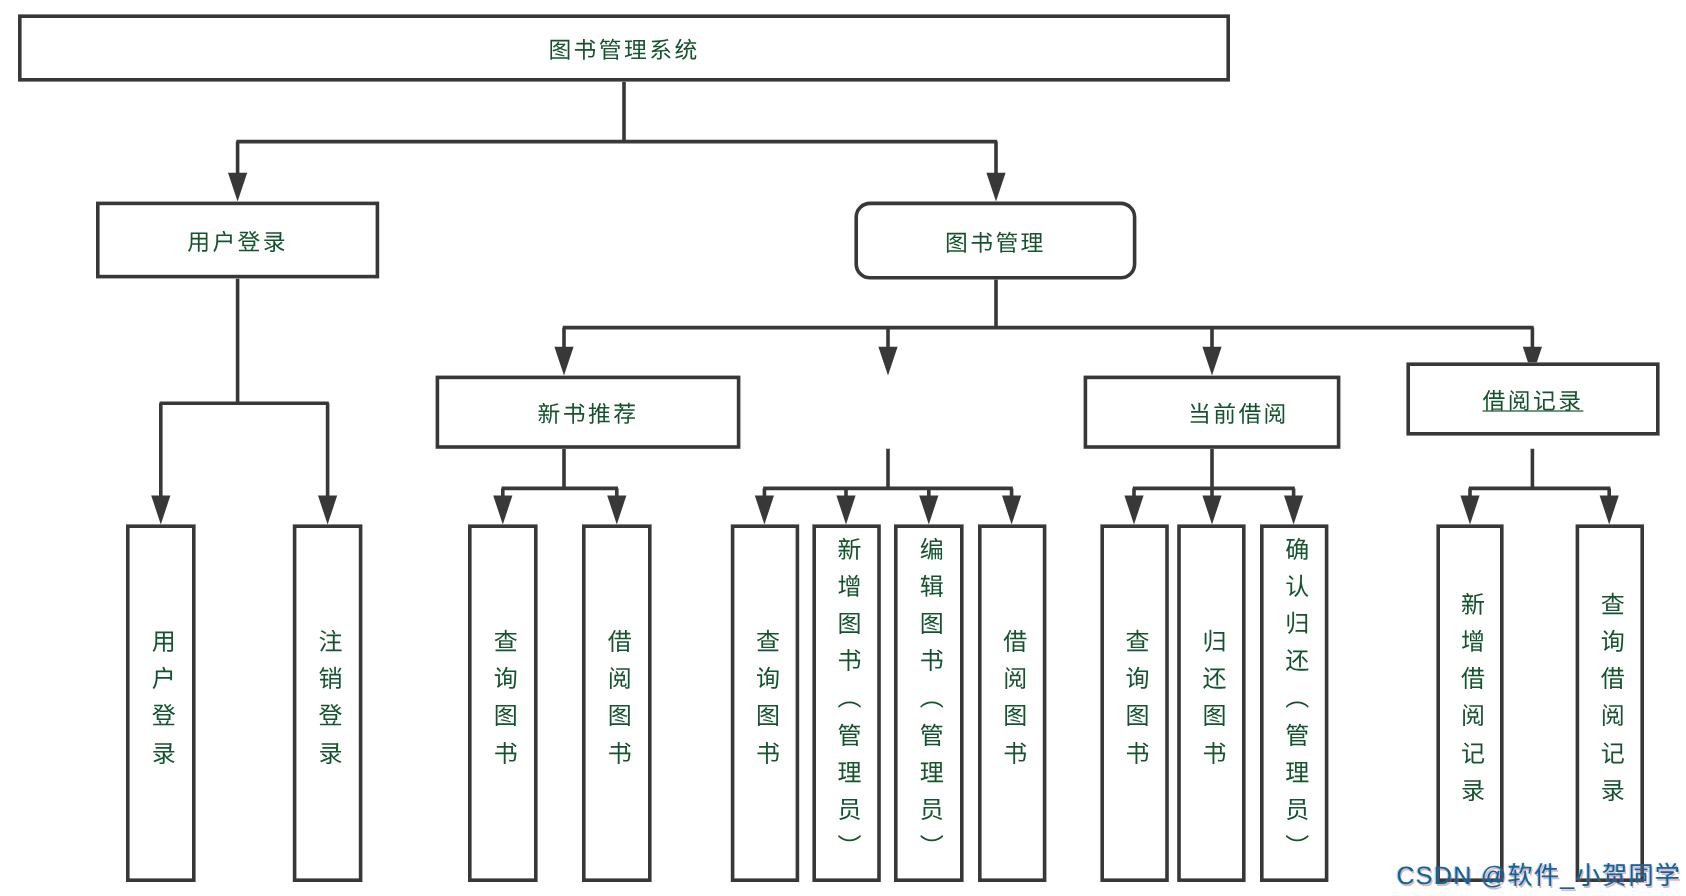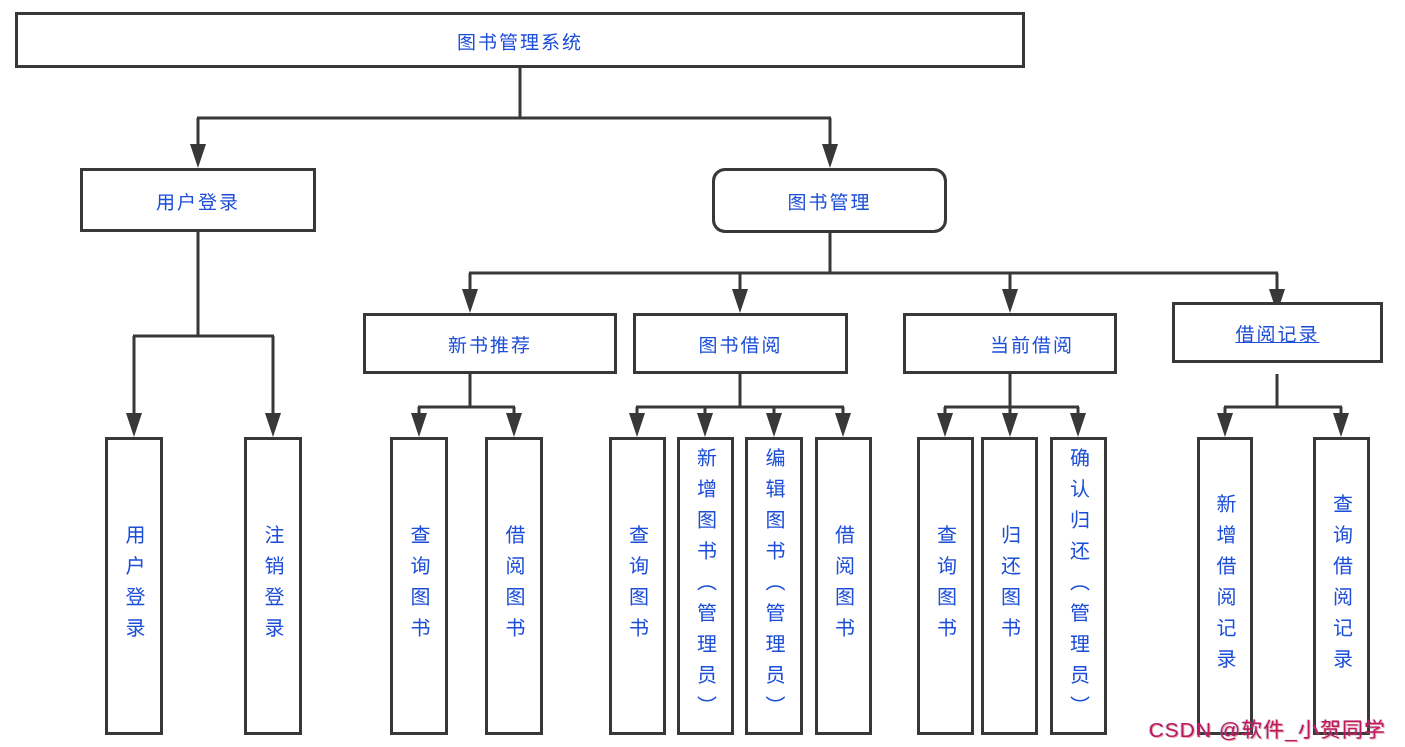--- a/index.html
+++ b/index.html
@@ -7,40 +7,40 @@
   .canvas{position:relative;width:1405px;height:747px;background:#fff;overflow:hidden;}
   .connectors{position:absolute;left:0;top:0;pointer-events:none;}
   .node{
     position:absolute;
     box-sizing:border-box;
     border:3px solid #383838;
     background:#ffffff;
     display:flex;
     align-items:center;
     justify-content:center;
-    color:#1d4ed8;
+    color:#14532d;
   }
   .h-node span{
     font-size:19px;
     letter-spacing:2px;
     white-space:nowrap;
   }
   .v-node span{
     writing-mode:vertical-rl;
     text-orientation:mixed;
     font-size:20px;
     letter-spacing:11px;
     line-height:1;
   }
   .watermark{
     position:absolute;
-    right:19px;
+    right:4px;
     bottom:4px;
     font-size:21px;
-    color:#be185d;
+    color:#0369a1;
     letter-spacing:1px;
     text-shadow:1px 1px 0 rgba(214,80,80,.45), -1px 0 0 rgba(100,130,220,.35);
     white-space:nowrap;
   }
 </style>
 </head>
 <body>
 
 <div class="canvas">
 
@@ -92,23 +92,20 @@
   <div class="node h-node" style="left:80px;top:168px;width:236px;height:64px;">
     <span>用户登录</span>
   </div>
   <div class="node h-node" style="left:712px;top:168px;width:235px;height:65px;border-radius:13px;">
     <span>图书管理</span>
   </div>
 
   <div class="node h-node" style="left:363px;top:313px;width:254px;height:61px;">
     <span>新书推荐</span>
   </div>
-  <div class="node h-node" style="left:633px;top:313px;width:215px;height:61px;">
-    <span>图书借阅</span>
-  </div>
   <div class="node h-node" style="left:903px;top:313px;width:214px;height:61px;padding-left:44px;">
     <span>当前借阅</span>
   </div>
   <div class="node h-node" style="left:1172px;top:302px;width:211px;height:61px;text-decoration:underline;">
     <span>借阅记录</span>
   </div>
 
   <div class="node v-node" style="left:105px;top:437px;width:58px;height:298px;">
     <span>用户登录</span>
   </div>

